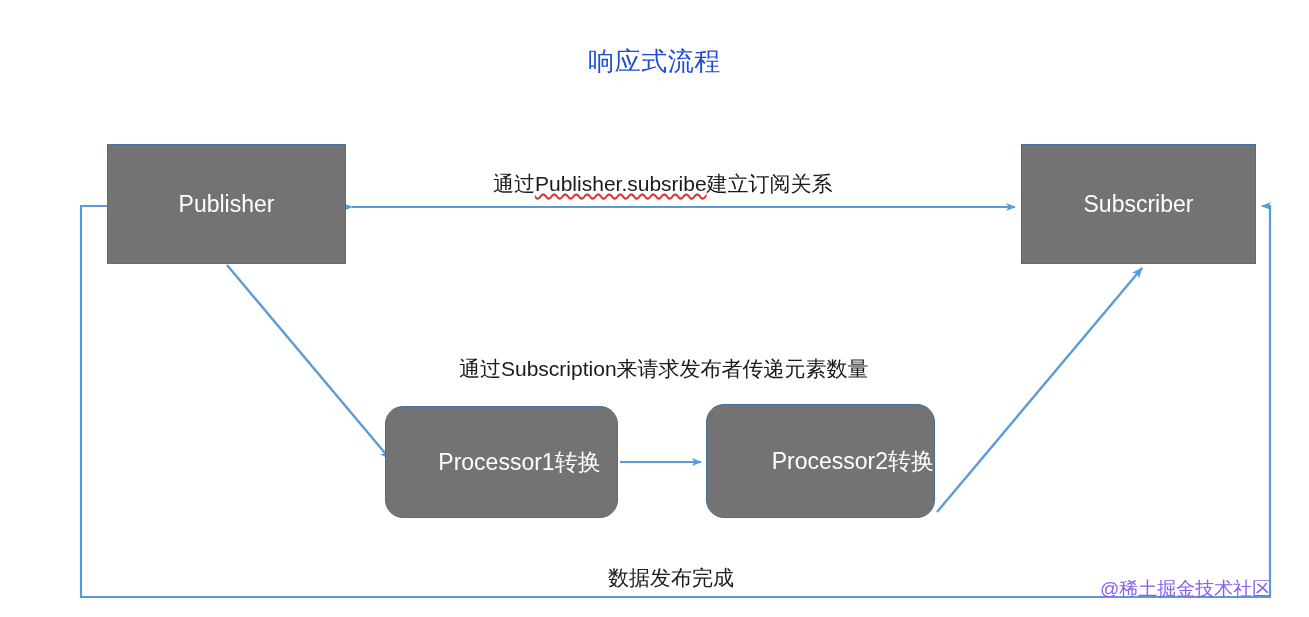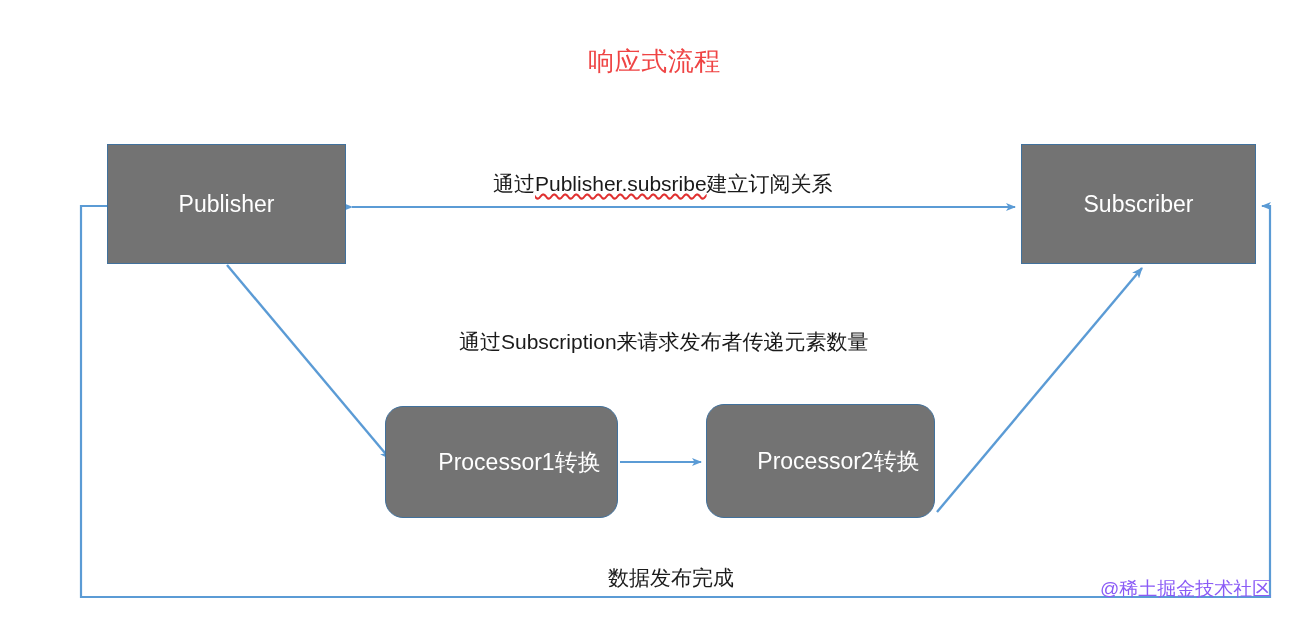--- a/index.html
+++ b/index.html
@@ -19,21 +19,21 @@
   }
 
   
   .diagram-title {
     position: absolute;
     left: 0;
     top: 44px;
     width: 1309px;
     text-align: center;
     font-size: 26px;
-    color: #ef4444;
+    color: #1d4ed8;
     letter-spacing: 0.5px;
     white-space: nowrap;
   }
 
   
   #wires {
     position: absolute;
     left: 0;
     top: 0;
     width: 1309px;
@@ -69,41 +69,42 @@
   }
   #node-processor1 {
     left: 385px; top: 406px;
     width: 233px; height: 112px;
     font-size: 23px;
   }
   #node-processor2 {
     left: 706px; top: 404px;
     width: 229px; height: 114px;
     font-size: 23px;
+    justify-content: flex-end;
   }
 
   
   .edge-label {
     position: absolute;
     color: #1a1a1a;
     white-space: nowrap;
     z-index: 4;
     background: transparent;
   }
   #label-subscribe {
     left: 493px; top: 170px;
     font-size: 21px;
   }
   .misspelled {
     text-decoration: underline wavy #e03030;
     text-decoration-skip-ink: none;
     text-underline-offset: 2px;
   }
   #label-subscription {
-    left: 459px; top: 327px;
+    left: 459px; top: 354px;
     font-size: 21px;
     line-height: 29px;
     text-align: center;
   }
   #label-complete {
     left: 608px; top: 564px;
     font-size: 21px;
   }
 
   

